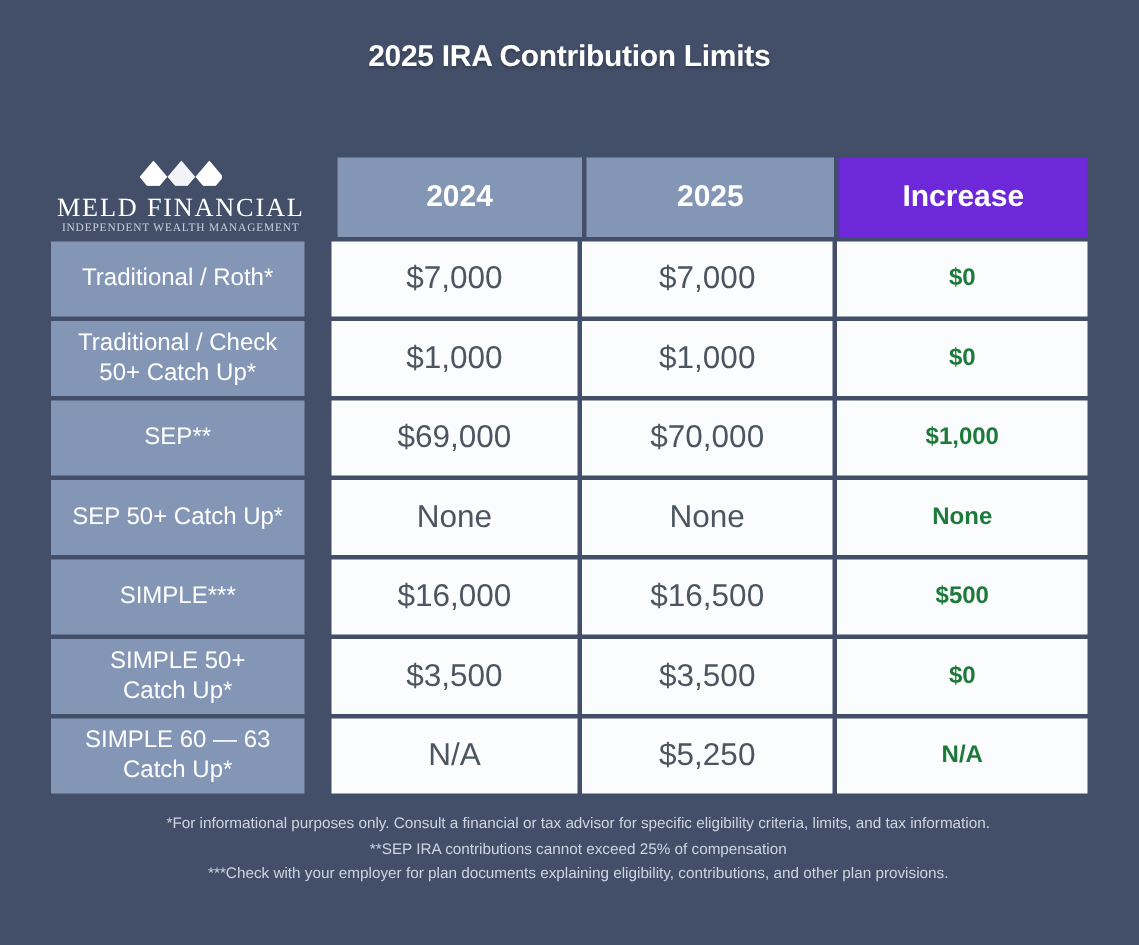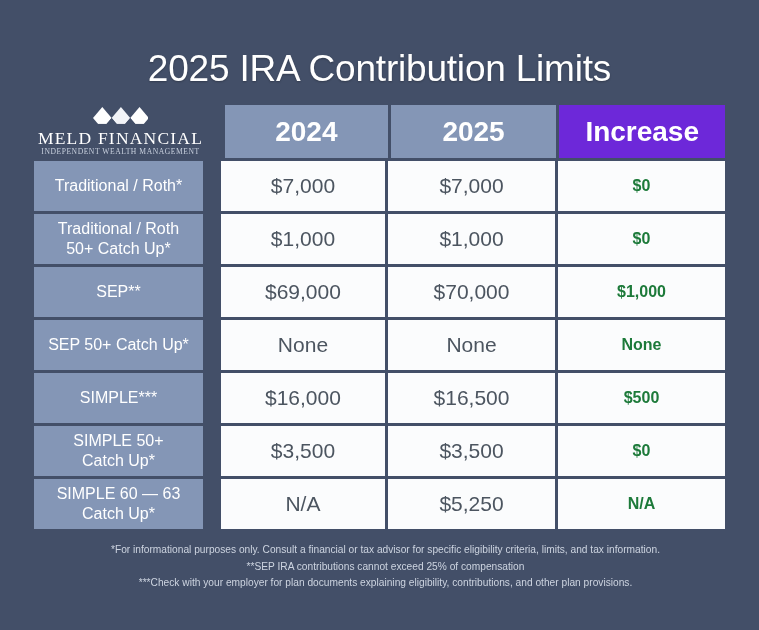--- a/index.html
+++ b/index.html
@@ -13,24 +13,24 @@
   body {
     background: #434f68;
     font-family: "Liberation Sans", sans-serif;
     position: relative;
   }
 
   
   #page-title {
     text-align: center;
     color: #ffffff;
-    font-size: 37px;
-    font-weight: normal;
+    font-size: 20px;
+    font-weight: bold;
     letter-spacing: -0.2px;
-    padding-top: 50px;
+    padding-top: 28px;
     line-height: 1;
     text-shadow: 0 1px 2px rgba(0,0,0,0.25);
   }
 
   
   #limits-table {
     position: absolute;
     left: 34px;
     top: 105px;
     width: 691px;
@@ -62,21 +62,21 @@
   .head-logo {
     background: transparent;
     flex-direction: column;
     justify-content: flex-end;
     padding: 0;
   }
 
   .head-cell {
     background: #8496b6;
     color: #ffffff;
-    font-size: 28px;
+    font-size: 20px;
     font-weight: bold;
     height: 53px;
   }
 
   .head-cell.green {
     background: #6d28d9;
   }
 
   
   .logo-wrap {
@@ -187,21 +187,21 @@
       </div>
     </div>
     <div class="cell cell-val c-2024">$7,000</div>
     <div class="cell cell-val c-2025">$7,000</div>
     <div class="cell cell-inc c-inc">$0</div>
   </div>
 
   <div class="trow body-row">
     <div class="cell cell-label c-label">
       <div>
-        <div>Traditional / Roth</div>
+        <div>Traditional / Check</div>
         <div>50+ Catch Up*</div>
       </div>
     </div>
     <div class="cell cell-val c-2024">$1,000</div>
     <div class="cell cell-val c-2025">$1,000</div>
     <div class="cell cell-inc c-inc">$0</div>
   </div>
 
   <div class="trow body-row">
     <div class="cell cell-label c-label">

